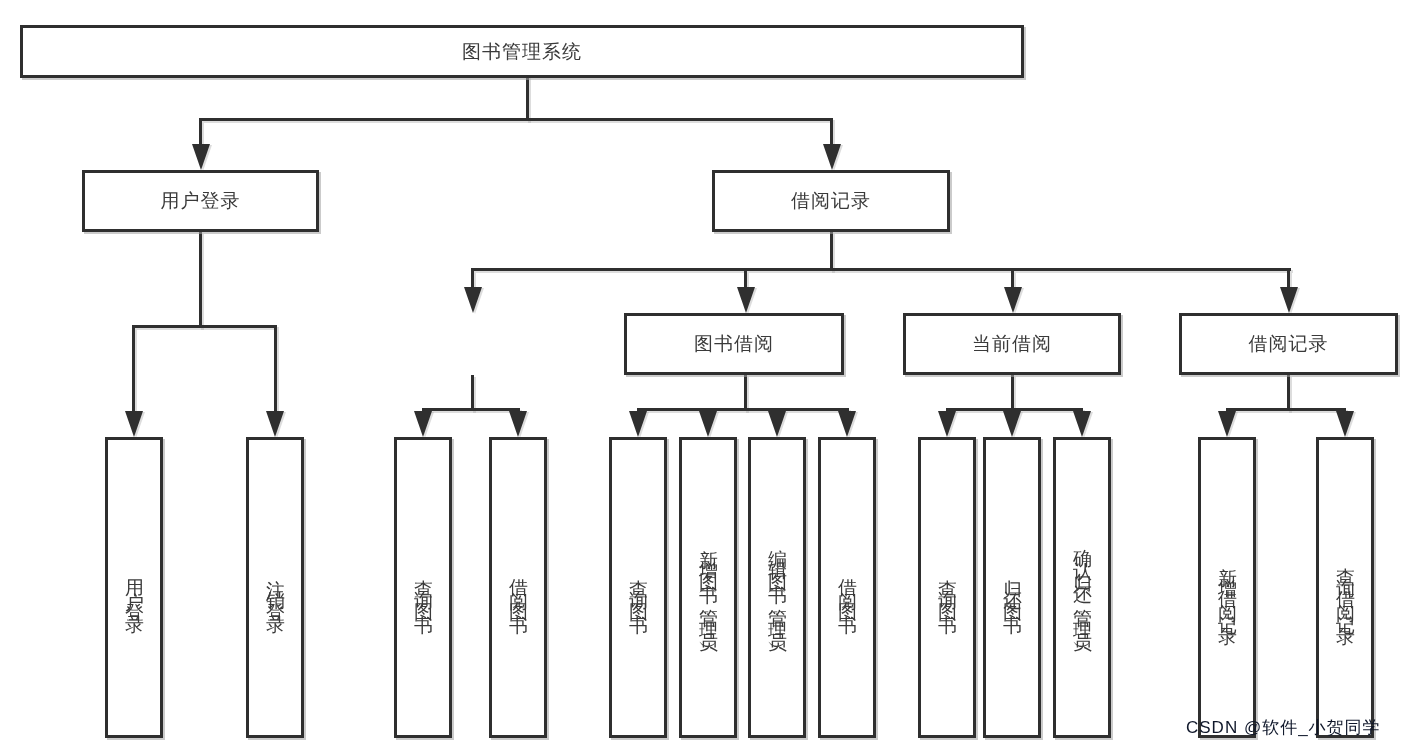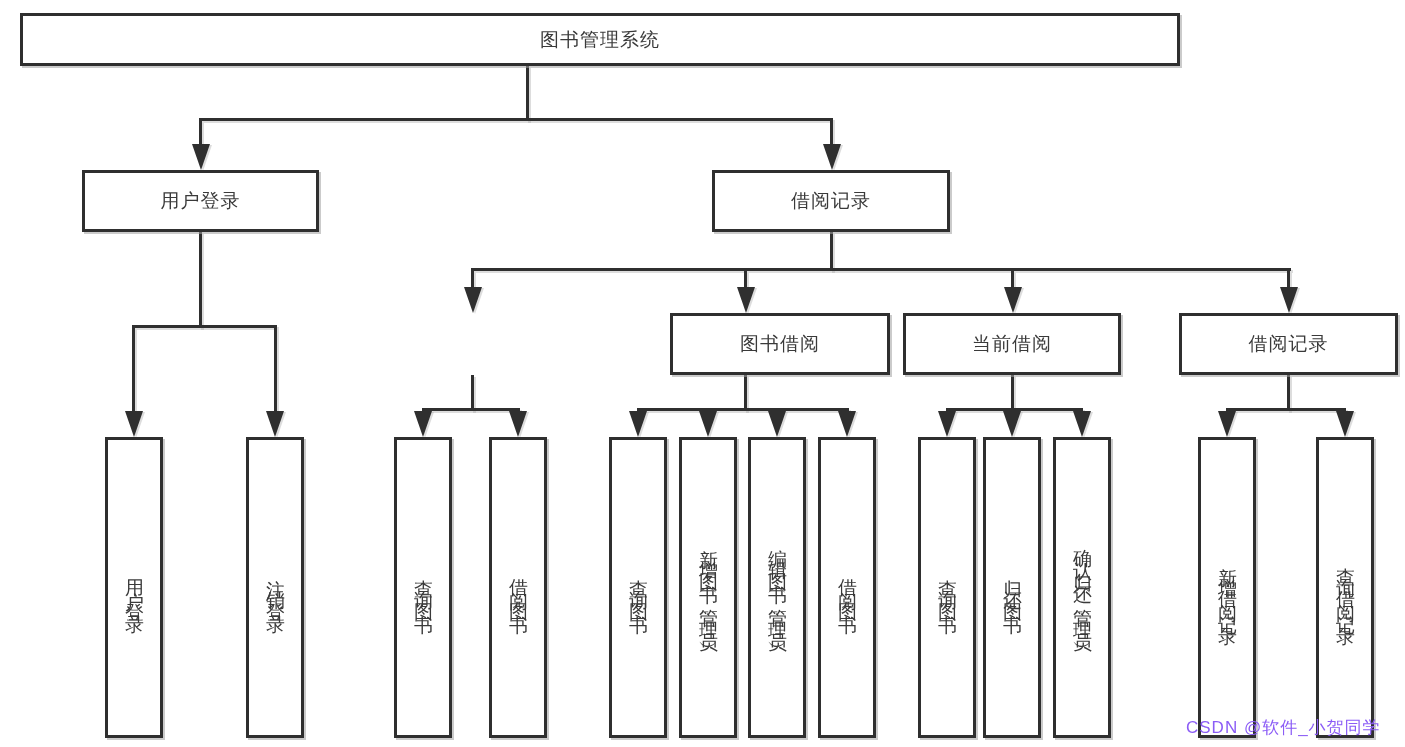--- a/index.html
+++ b/index.html
@@ -37,21 +37,21 @@
     position:absolute;width:0;height:0;z-index:2;
     border-left:9px solid transparent;
     border-right:9px solid transparent;
     border-top:26px solid #2f2f2f;
     filter:drop-shadow(2px 1px 0 rgba(170,170,170,0.4));
   }
   .watermark{
     position:absolute;
     left:1186px;top:716px;
     font-size:17px;
-    color:#8b5cf6;
+    color:#0f172a;
     letter-spacing:1px;
     z-index:5;
     white-space:nowrap;
   }
 </style>
 </head>
 <body>
 
 <div id="stage">
 
@@ -95,32 +95,32 @@
   <div class="arrow" style="left:629px;top:411px;"></div>
   <div class="arrow" style="left:699px;top:411px;"></div>
   <div class="arrow" style="left:768px;top:411px;"></div>
   <div class="arrow" style="left:838px;top:411px;"></div>
   <div class="arrow" style="left:938px;top:411px;"></div>
   <div class="arrow" style="left:1003px;top:411px;"></div>
   <div class="arrow" style="left:1073px;top:411px;"></div>
   <div class="arrow" style="left:1218px;top:411px;"></div>
   <div class="arrow" style="left:1336px;top:411px;"></div>
 
-  <div class="box hbox" style="left:20px;top:13px;width:1160px;height:53px;">
+  <div class="box hbox" style="left:20px;top:25px;width:1004px;height:53px;">
     <span>图书管理系统</span>
   </div>
 
   <div class="box hbox" style="left:82px;top:170px;width:237px;height:62px;">
     <span>用户登录</span>
   </div>
   <div class="box hbox" style="left:712px;top:170px;width:238px;height:62px;">
     <span>借阅记录</span>
   </div>
 
-  <div class="box hbox" style="left:670px;top:313px;width:220px;height:62px;">
+  <div class="box hbox" style="left:624px;top:313px;width:220px;height:62px;">
     <span>图书借阅</span>
   </div>
   <div class="box hbox" style="left:903px;top:313px;width:218px;height:62px;">
     <span>当前借阅</span>
   </div>
   <div class="box hbox" style="left:1179px;top:313px;width:219px;height:62px;">
     <span>借阅记录</span>
   </div>
 
   <div class="box vbox" style="left:105px;top:437px;width:58px;height:301px;">

